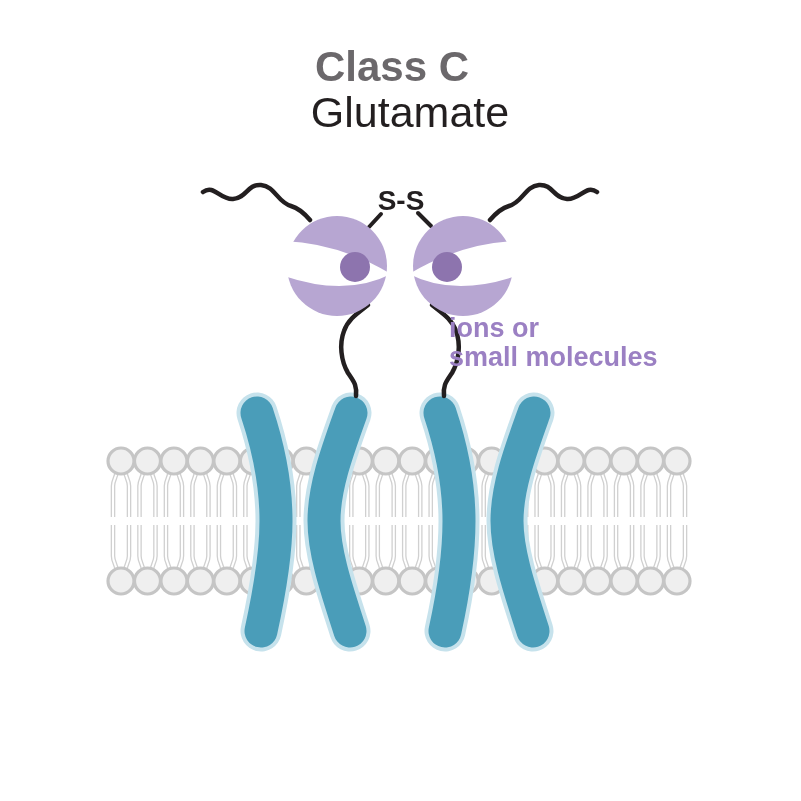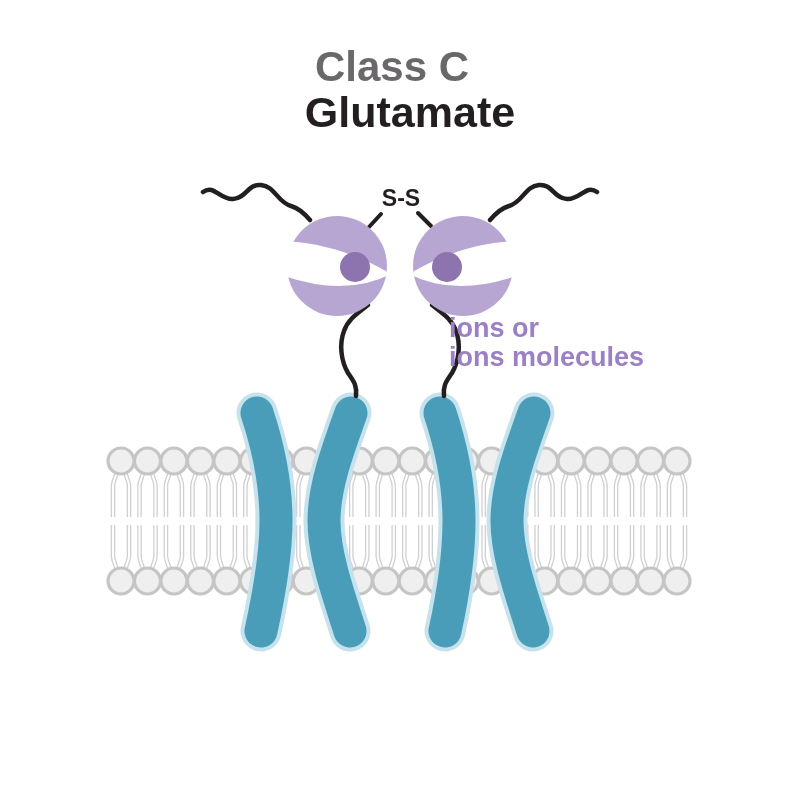--- a/index.html
+++ b/index.html
@@ -3,24 +3,24 @@
 <meta charset="utf-8">
 <style>
   html,body{margin:0;padding:0;background:#fff;}
   #stage{
     position:relative;width:801px;height:801px;background:var(--background,#fff);
     font-family:"Liberation Sans",sans-serif;overflow:hidden;
   }
   #diagram-svg{position:absolute;left:0;top:0;}
   .title-block{position:absolute;top:46px;left:0;width:784px;text-align:center;}
   .title-class{display:block;font-size:42px;line-height:42px;font-weight:bold;color:var(--title-gray);}
-  .title-receptor{display:block;font-size:43px;line-height:48px;font-weight:bold;color:var(--ink);margin-left:36px;}
+  .title-receptor{display:block;font-size:43px;line-height:48px;font-weight:normal;color:var(--ink);margin-left:36px;}
   .ss-label{
     position:absolute;left:371px;top:185px;width:60px;text-align:center;
-    font-size:23px;font-weight:bold;color:var(--ink);
+    font-size:28px;font-weight:bold;color:var(--ink);
   }
   .ligand-label{
     position:absolute;left:449px;top:314px;width:248px;text-align:left;
     font-size:27px;line-height:29px;font-weight:bold;color:var(--ligand-text-purple);
   }
   
   .helix-outline{fill:none;stroke:var(--helix-outline);stroke-width:41;stroke-linecap:round;}
   .helix-body{fill:none;stroke:var(--helix-teal);stroke-width:33;stroke-linecap:round;}
   .squiggle{fill:none;stroke:var(--ink);stroke-width:4.5;stroke-linecap:round;}
   .ss-connector{fill:none;stroke:var(--ink);stroke-width:4;stroke-linecap:round;}
@@ -302,16 +302,16 @@
 
   <div class="title-block">
     <span class="title-class">Class C</span>
     <span class="title-receptor">Glutamate</span>
   </div>
 
   <div class="ss-label">S-S</div>
 
   <div class="ligand-label">
     <span>ions or</span><br>
-    <span>ions molecules</span>
+    <span>small molecules</span>
   </div>
 
 </div>
 
 </body></html>

